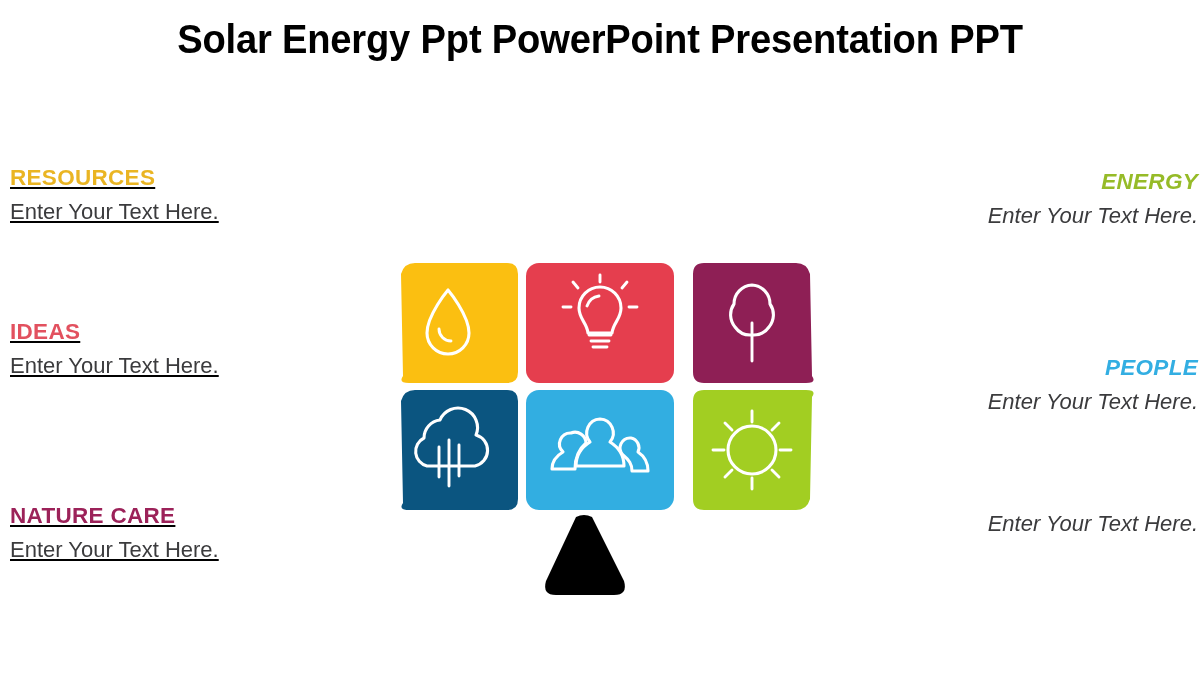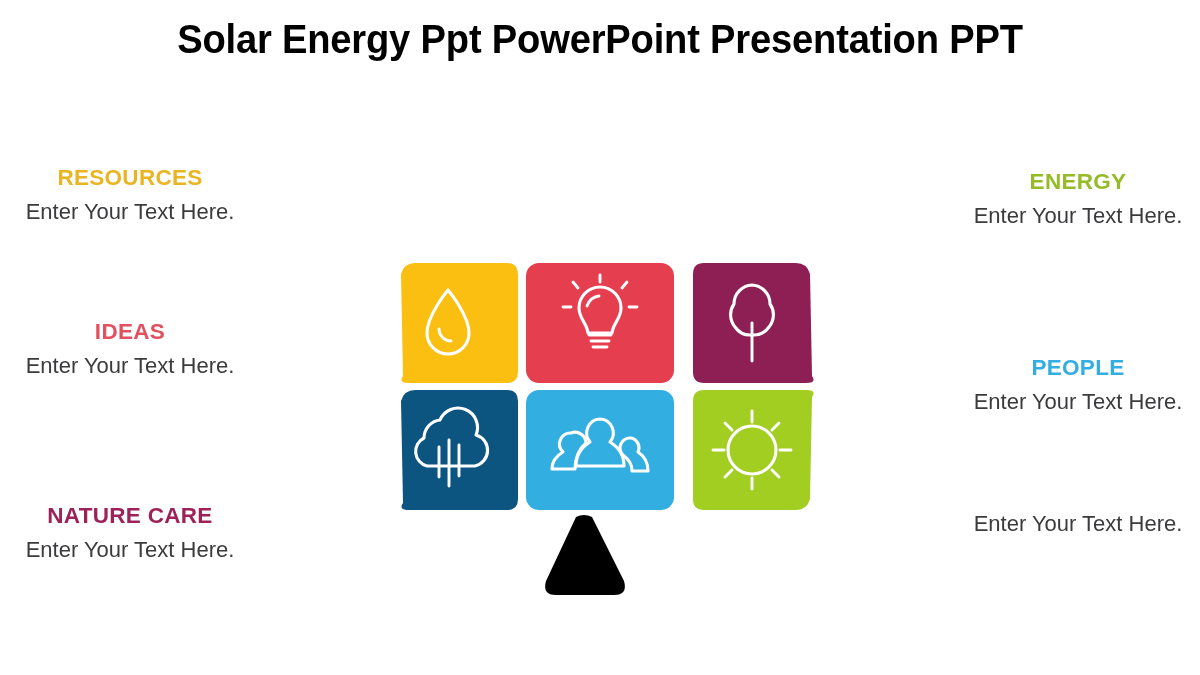--- a/index.html
+++ b/index.html
@@ -23,22 +23,22 @@
     font-weight: bold;
     color: #000000;
     letter-spacing: -0.2px;
     transform: scaleX(0.93);
     transform-origin: center top;
     white-space: nowrap;
   }
 
   
   .label-block { position: absolute; width: 240px; }
-  .label-block.left  { text-align: center; }
-  .label-block.right { text-align: center;  }
+  .label-block.left  { text-align: left; text-decoration: underline; }
+  .label-block.right { text-align: right; font-style: italic;  }
 
   .label-title {
     font-size: 22.5px;
     font-weight: bold;
     letter-spacing: 0.3px;
     line-height: 1.05;
     white-space: nowrap;
   }
   .label-body {
     margin-top: 7px;

